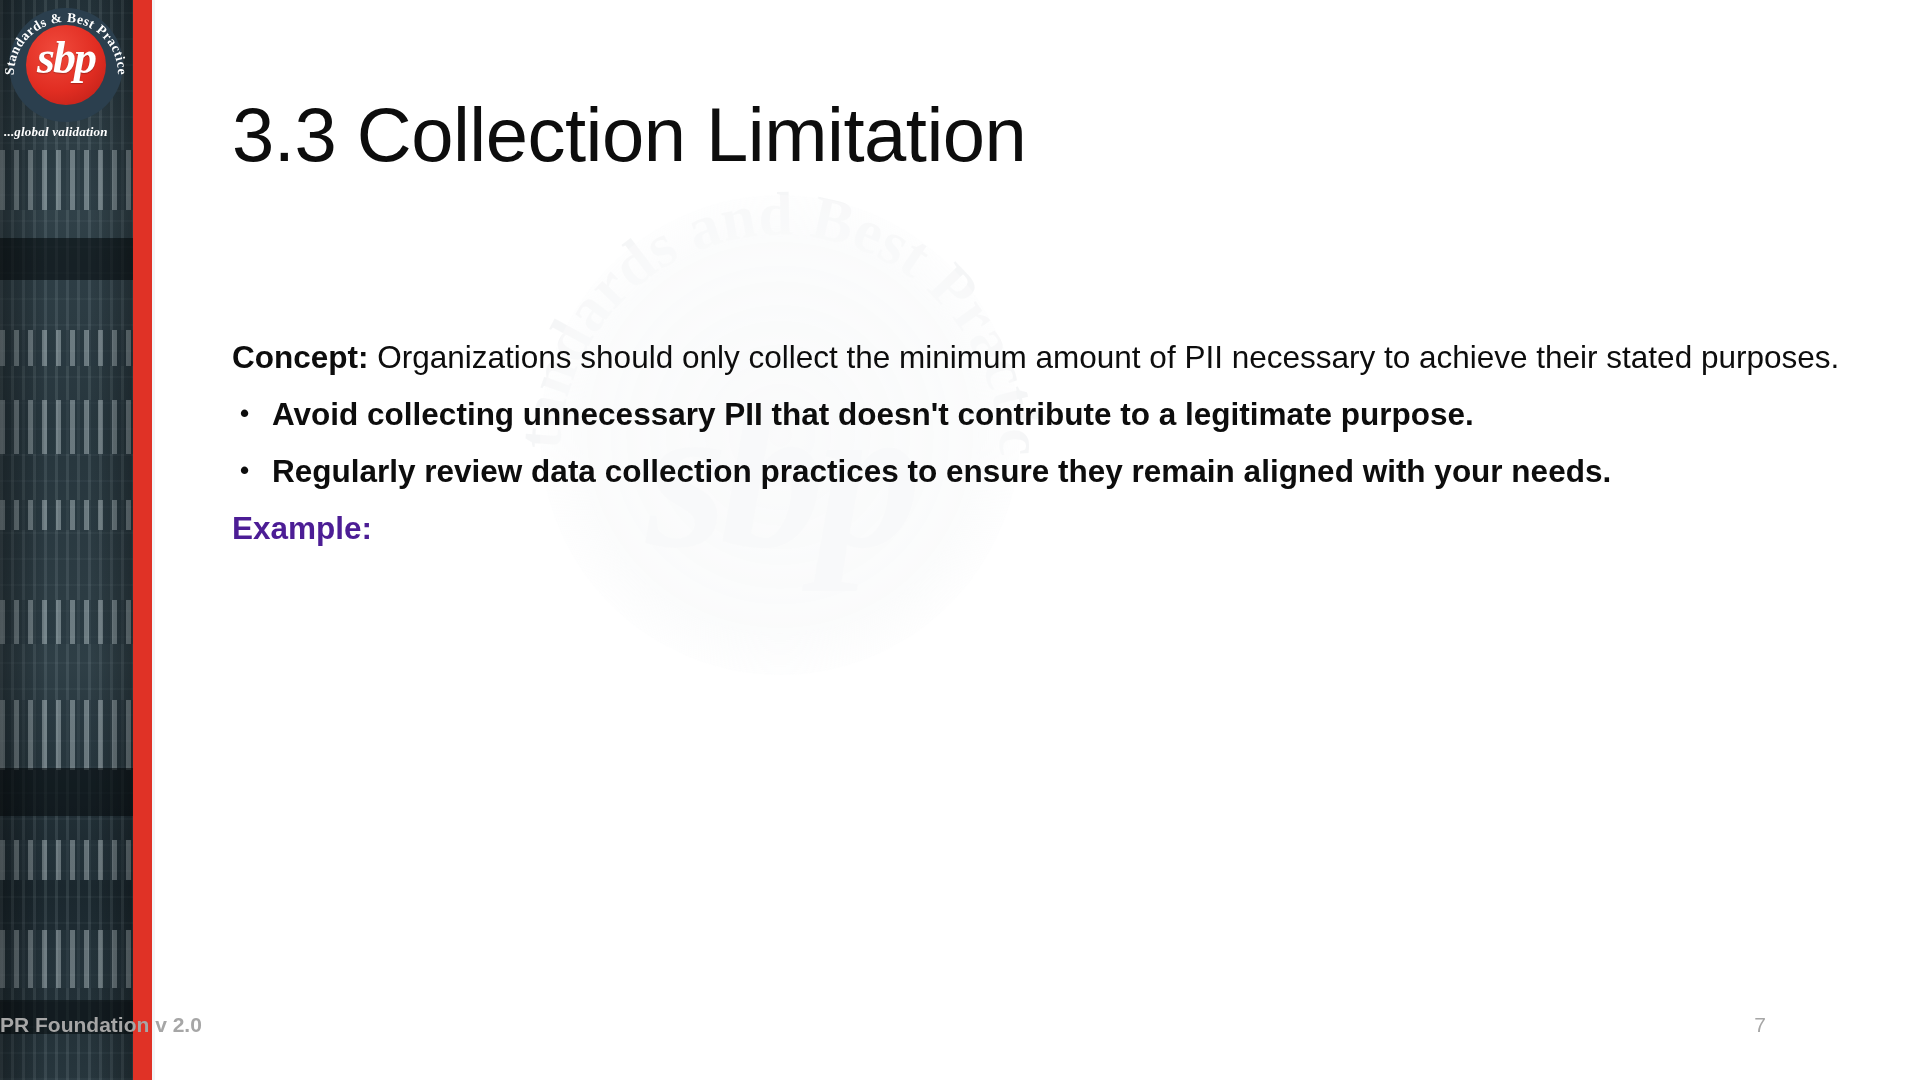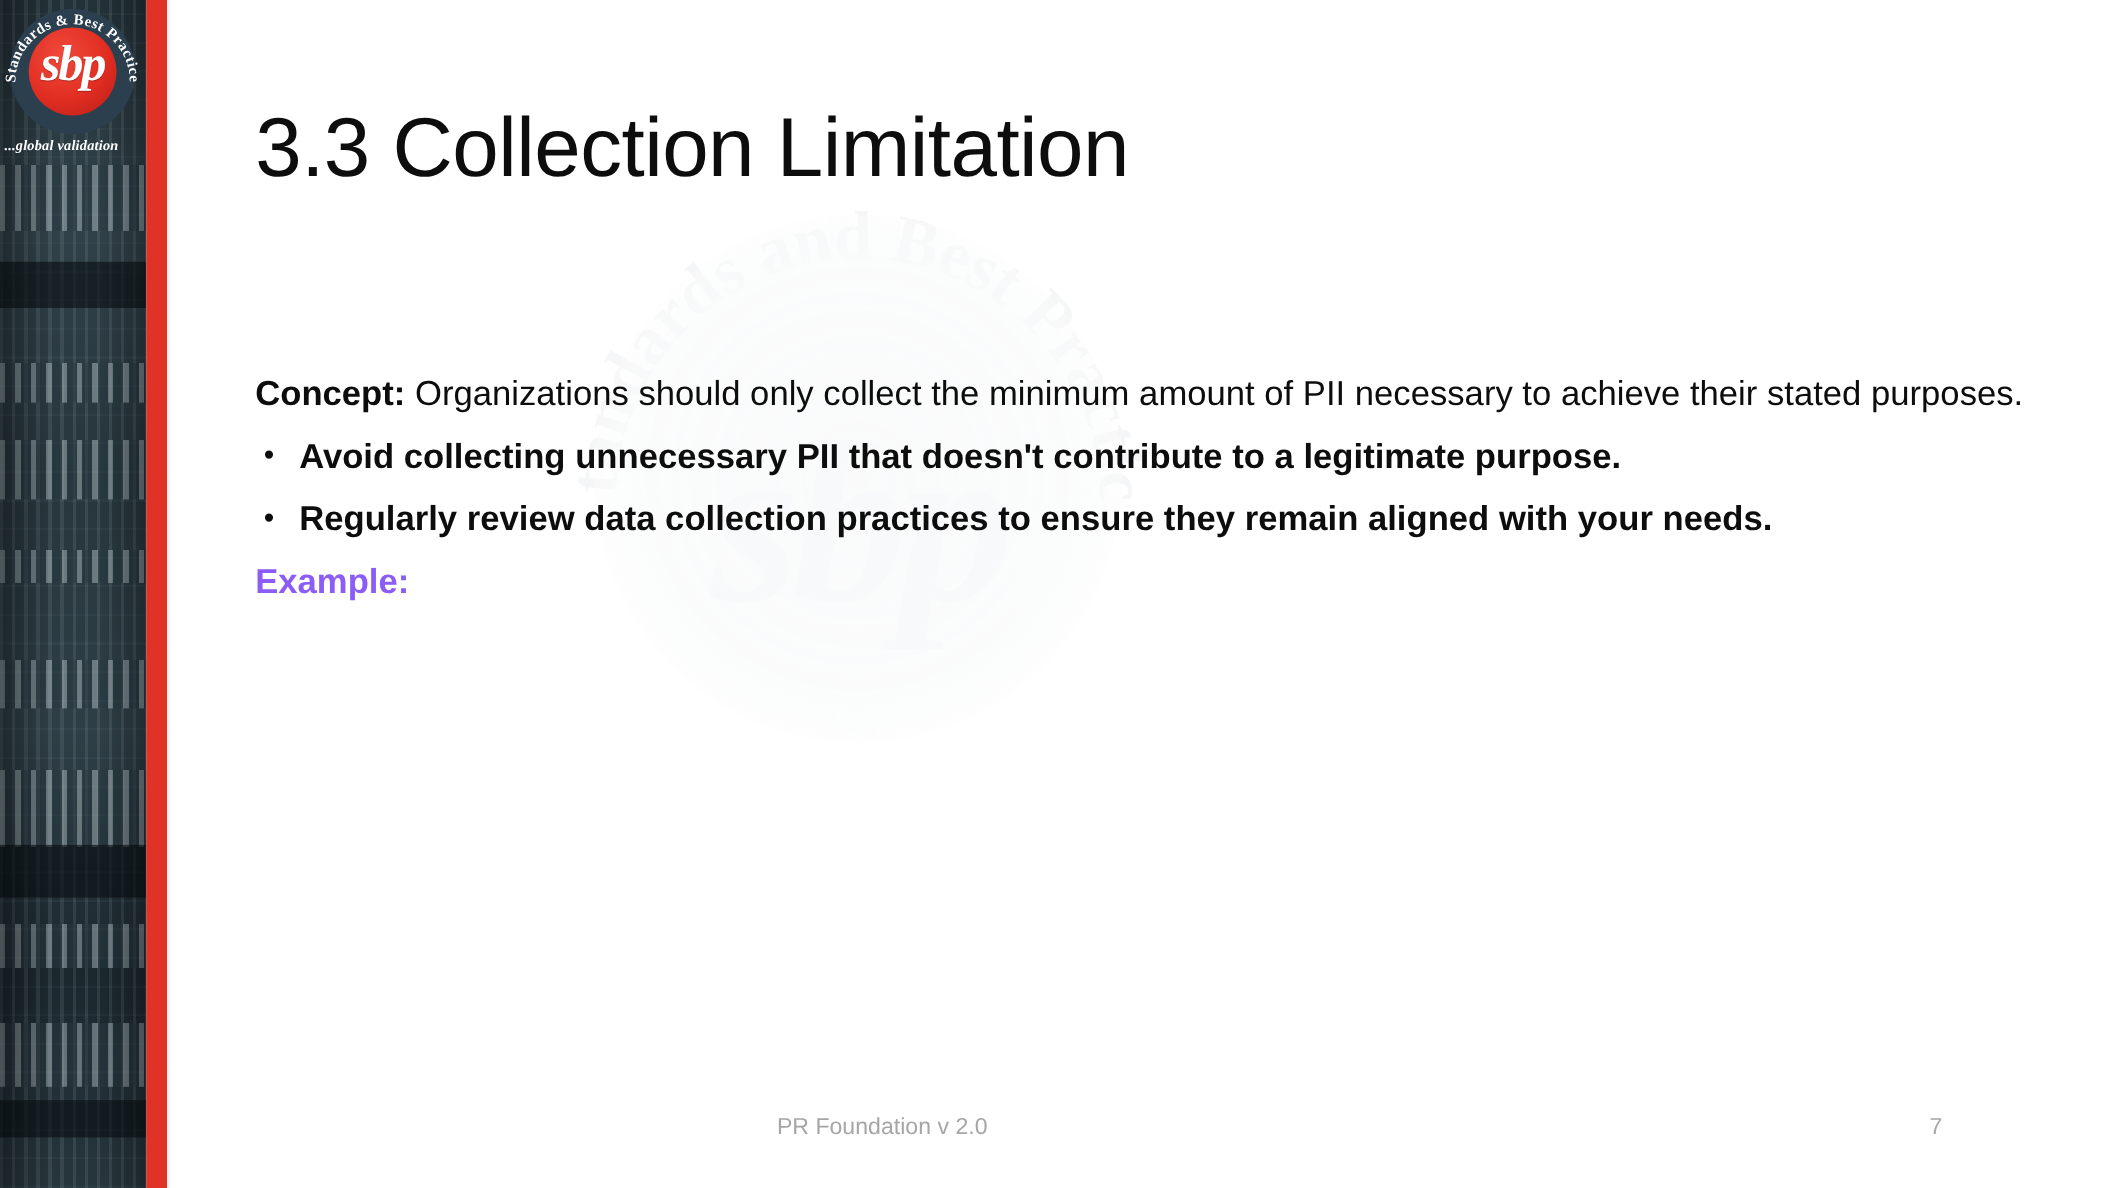--- a/index.html
+++ b/index.html
@@ -224,21 +224,21 @@
     color: #0d0d0d;
     margin: 0 0 6px 0;
   }
   .para .lead {
     font-weight: 700;
   }
   .heading {
     font-size: 31.5px;
     line-height: 45px;
     font-weight: 700;
-    color: #8b5cf6;
+    color: #4c1d95;
     margin: 12px 0 6px 0;
   }
   ul.bullets {
     list-style: none;
     margin: 0;
     padding: 0;
     font-weight: bold;
   }
   ul.bullets li {
     position: relative;
@@ -256,23 +256,24 @@
     font-size: 26px;
     color: #0d0d0d;
   }
 
   
   .footer-center {
     position: absolute;
     left: 0;
     top: 1013px;
     width: 1604px;
-    text-align: center;
+    text-align: left;
     font-size: 21px;
     color: #a6a6a6;
+    font-weight: bold;
   }
   .footer-page {
     position: absolute;
     left: 1700px;
     top: 1013px;
     width: 120px;
     text-align: center;
     font-size: 21px;
     color: #a6a6a6;
   }

